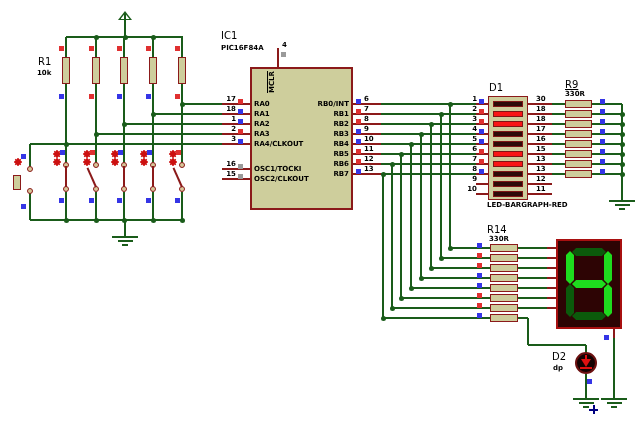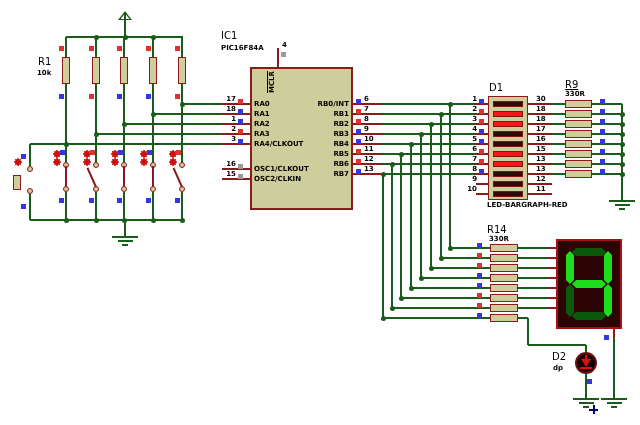--- a/index.html
+++ b/index.html
@@ -192,25 +192,25 @@
     <div class="txt pn" style="left: 218px; top: 125px; width: 18px; text-align: right;">2</div>
     <div style="left: 238px; top: 129px; width: 5px; height: 5px; background: rgb(224, 48, 48);"></div>
     <div class="txt pname" style="left: 254px; top: 130px;">RA3</div>
     <div style="left: 222px; top: 143px; width: 28px; height: 2px; background: rgb(139, 26, 26);"></div>
     <div class="txt pn" style="left: 218px; top: 135px; width: 18px; text-align: right;">3</div>
     <div style="left: 238px; top: 139px; width: 5px; height: 5px; background: rgb(53, 53, 230);"></div>
     <div class="txt pname" style="left: 254px; top: 140px;">RA4/CLKOUT</div>
     <div style="left: 222px; top: 168px; width: 28px; height: 2px; background: rgb(139, 26, 26);"></div>
     <div class="txt pn" style="left: 218px; top: 160px; width: 18px; text-align: right;">16</div>
     <div style="left: 238px; top: 164px; width: 5px; height: 5px; background: rgb(154, 154, 154);"></div>
-    <div class="txt pname" style="left: 254px; top: 165px;">OSC1/CLKOUT</div>
+    <div class="txt pname" style="left: 254px; top: 165px;">OSC1/TOCKI</div>
     <div style="left: 222px; top: 178px; width: 28px; height: 2px; background: rgb(139, 26, 26);"></div>
     <div class="txt pn" style="left: 218px; top: 170px; width: 18px; text-align: right;">15</div>
     <div style="left: 238px; top: 174px; width: 5px; height: 5px; background: rgb(154, 154, 154);"></div>
-    <div class="txt pname" style="left: 254px; top: 175px;">OSC2/CLKIN</div>
+    <div class="txt pname" style="left: 254px; top: 175px;">OSC2/CLKOUT</div>
     <div style="left: 353px; top: 103px; width: 28px; height: 2px; background: rgb(139, 26, 26);"></div>
     <div style="left: 356px; top: 99px; width: 5px; height: 5px; background: rgb(53, 53, 230);"></div>
     <div class="txt pn" style="left: 364px; top: 95px;">6</div>
     <div class="txt pname" style="left: 252px; top: 100px; width: 97px; text-align: right;">RB0/INT</div>
     <div style="left: 353px; top: 113px; width: 28px; height: 2px; background: rgb(139, 26, 26);"></div>
     <div style="left: 356px; top: 109px; width: 5px; height: 5px; background: rgb(224, 48, 48);"></div>
     <div class="txt pn" style="left: 364px; top: 105px;">7</div>
     <div class="txt pname" style="left: 252px; top: 110px; width: 97px; text-align: right;">RB1</div>
     <div style="left: 353px; top: 123px; width: 28px; height: 2px; background: rgb(139, 26, 26);"></div>
     <div style="left: 356px; top: 119px; width: 5px; height: 5px; background: rgb(224, 48, 48);"></div>

